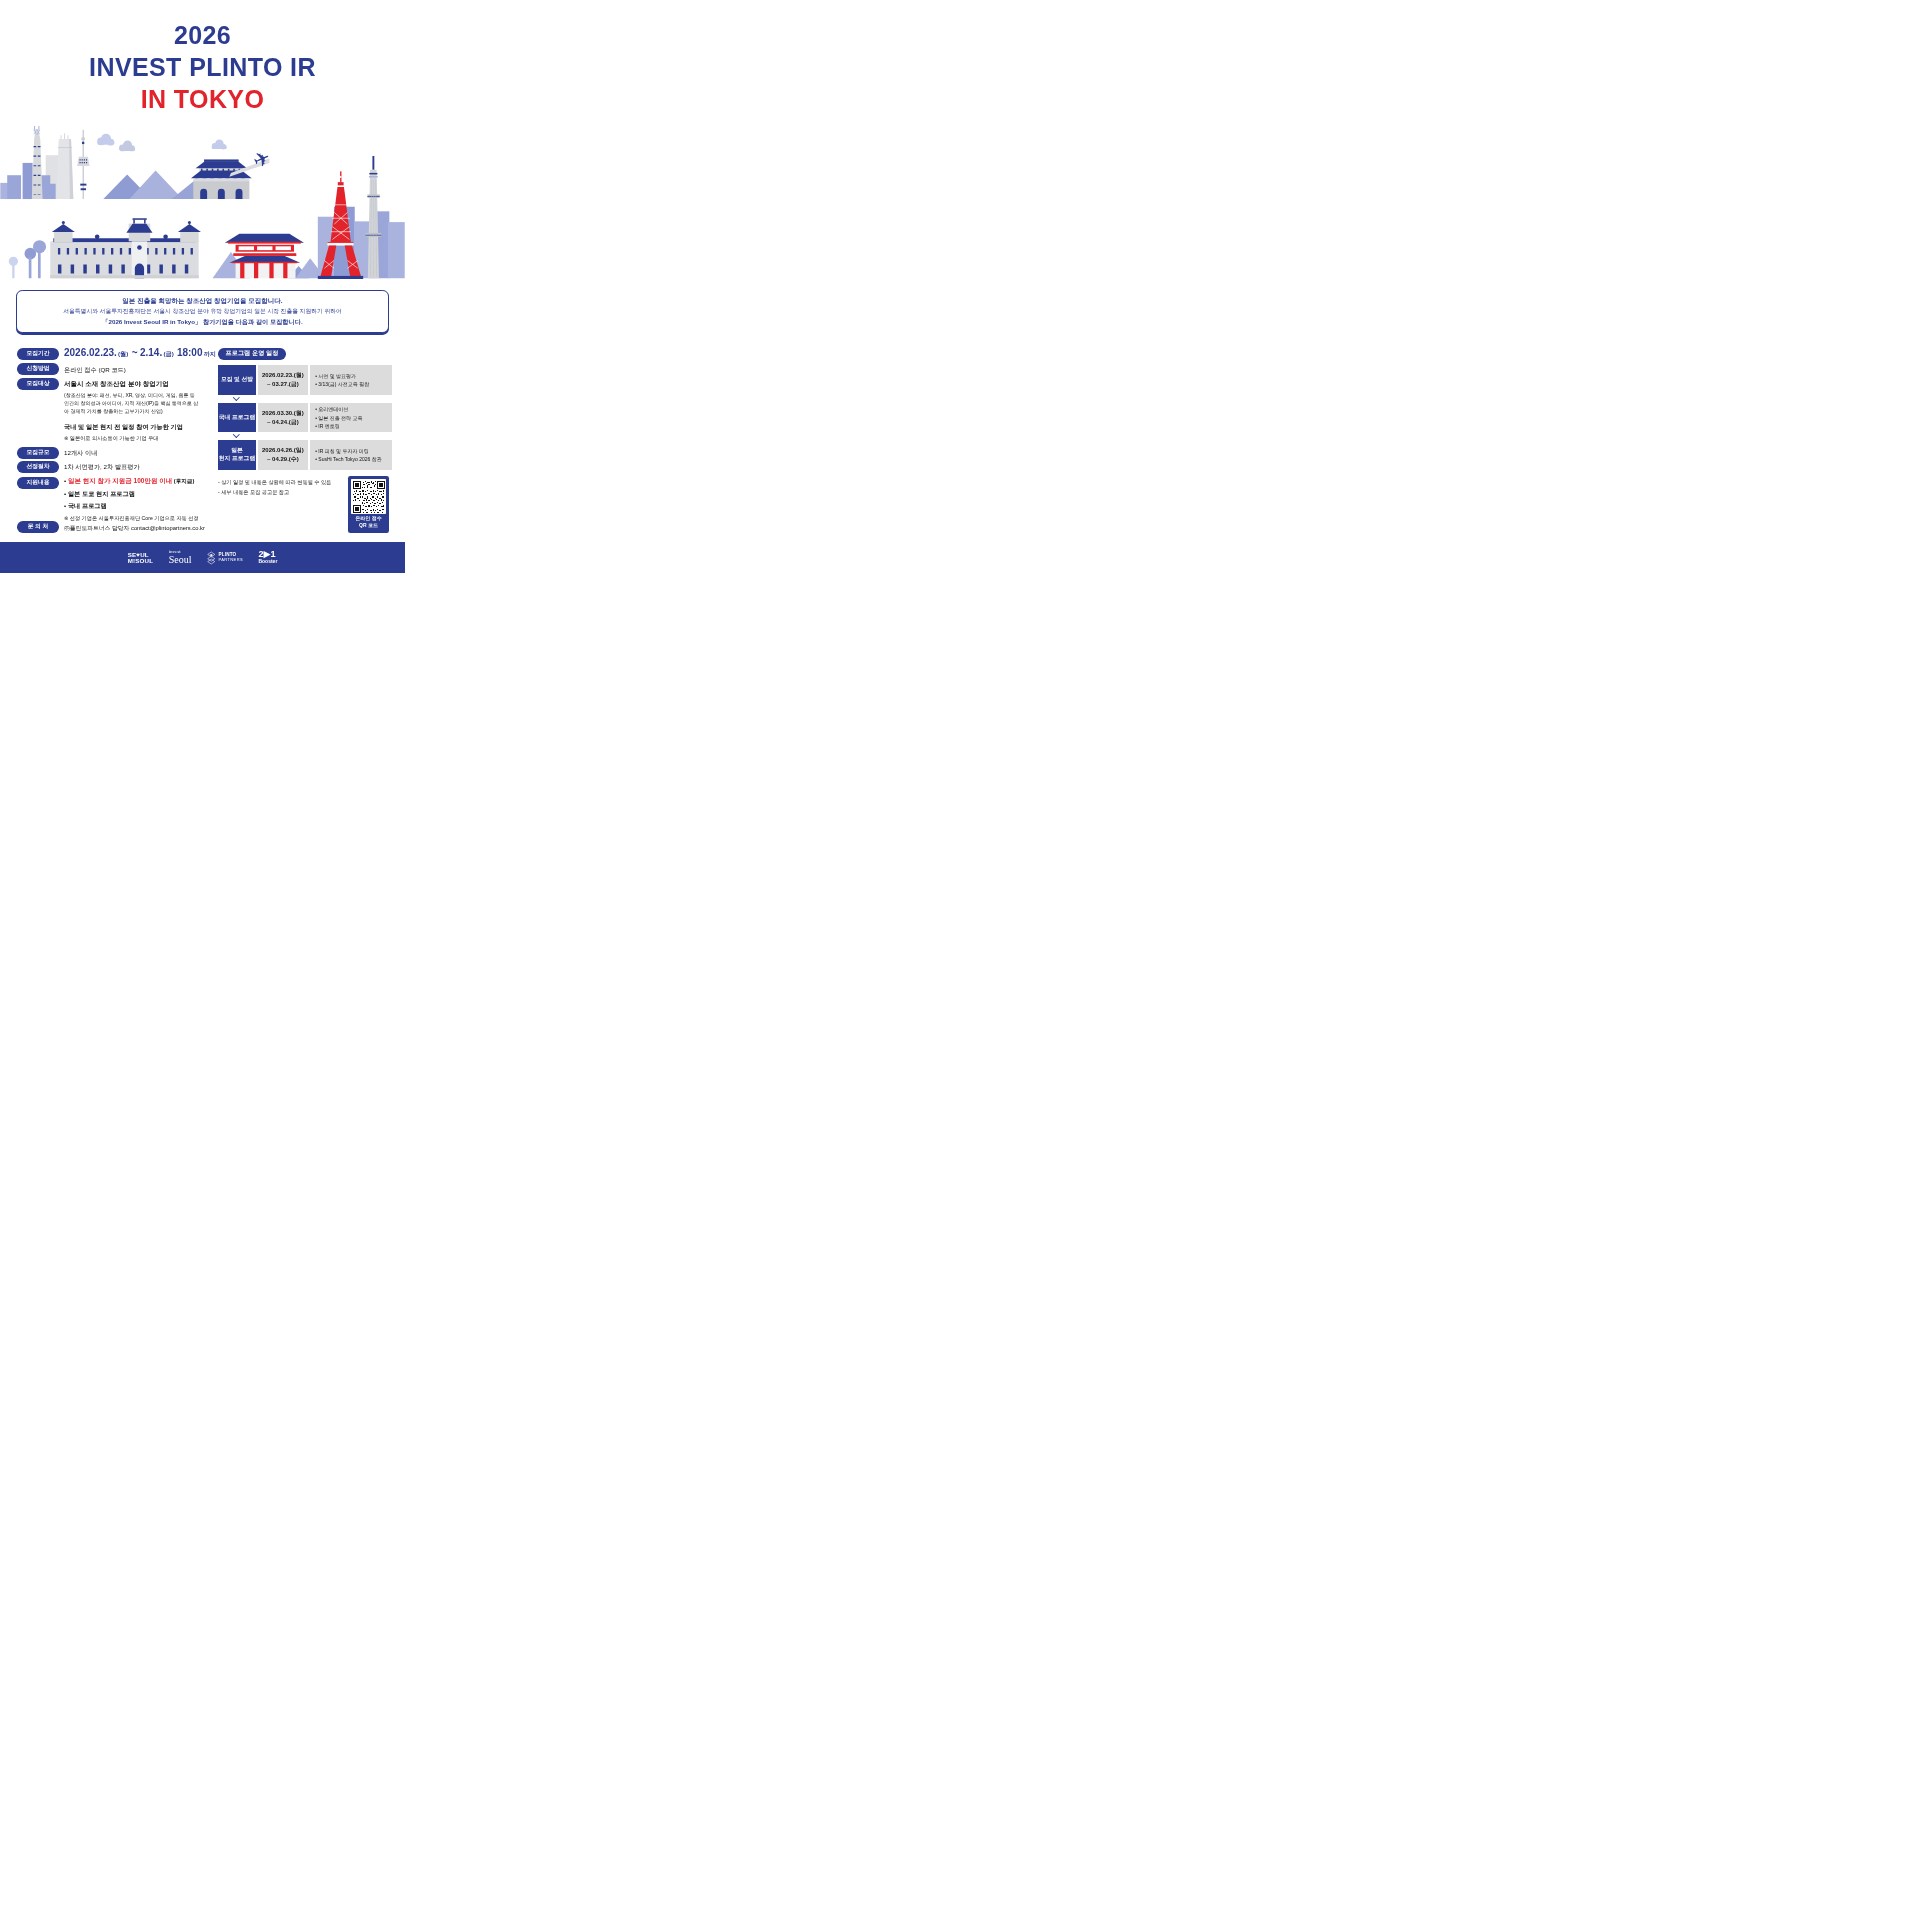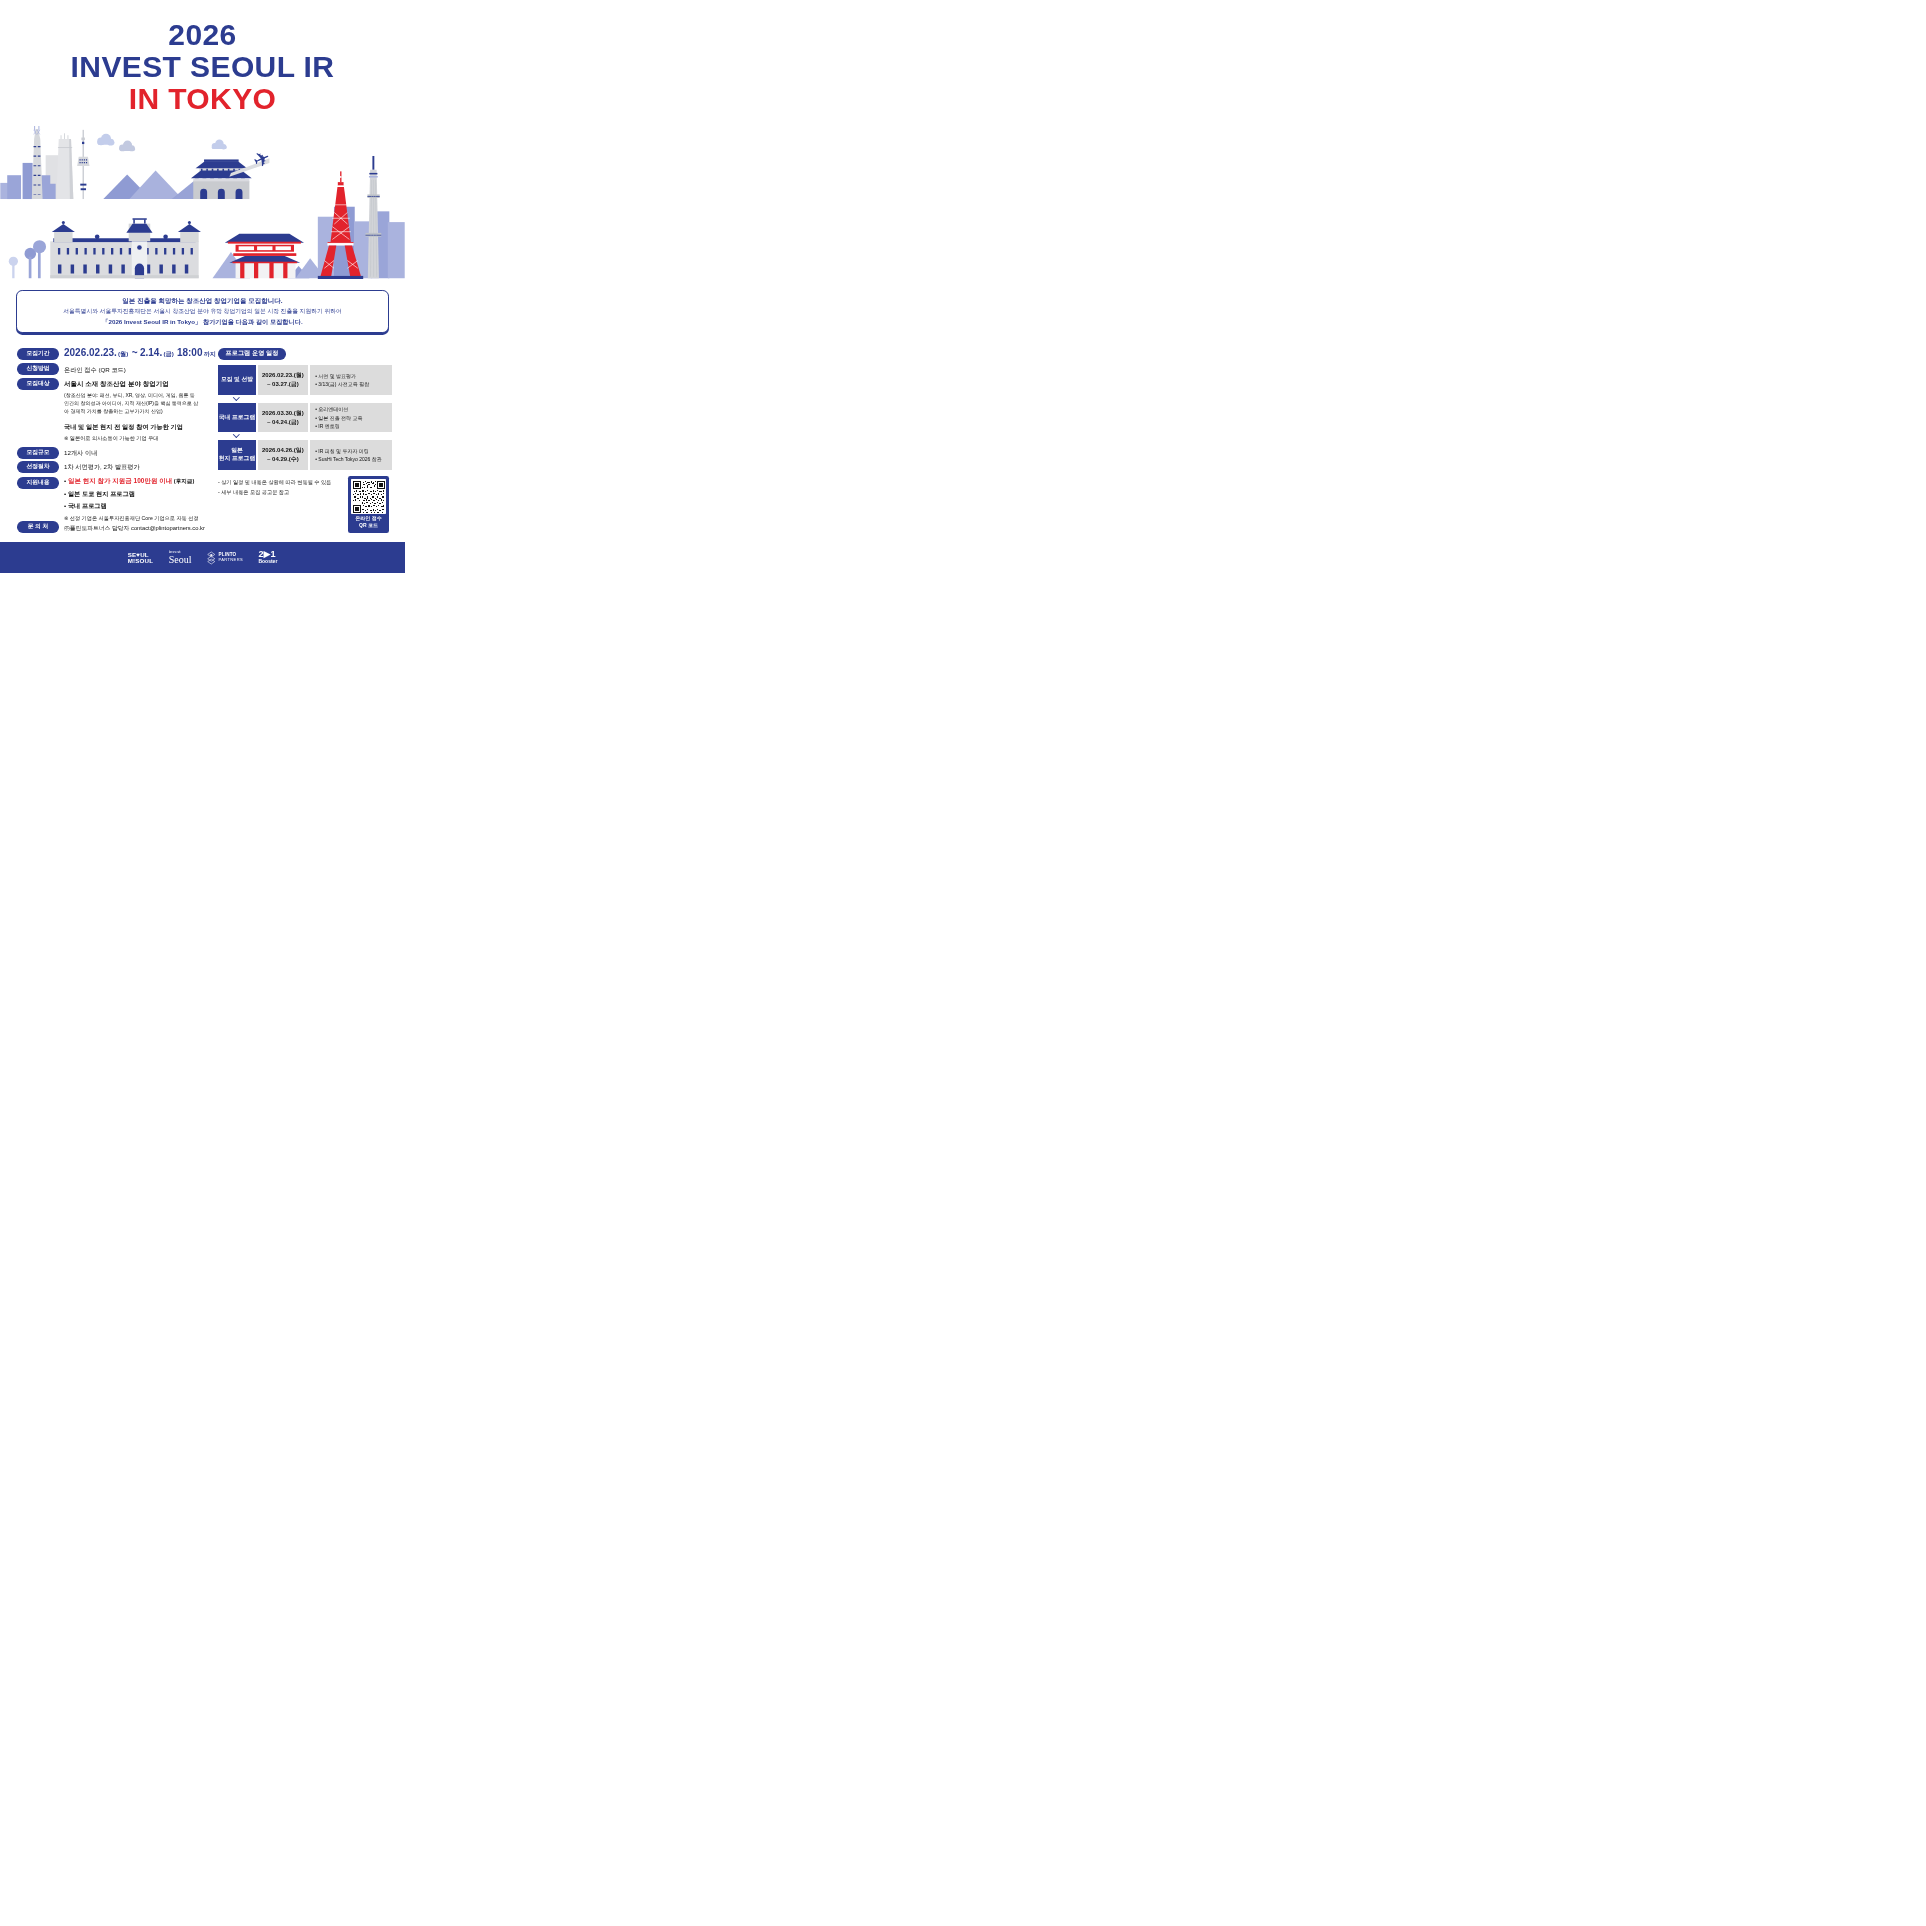--- a/index.html
+++ b/index.html
@@ -14,21 +14,21 @@
     --grayLight:#e3e4e7;
     --cell:#dcdcdc;
   }
   *{margin:0;padding:0;box-sizing:border-box;}
   body{background:#ffffff;font-family:"Liberation Sans","DejaVu Sans",sans-serif;}
   .poster{position:relative;width:405px;height:573px;background:#fff;overflow:hidden;}
   .abs{position:absolute;}
 
   
   .title{top:19px;left:0;width:405px;text-align:center;}
-  .t-line{font-size:30px;font-weight:800;line-height:32px;letter-spacing:0.4px;}
+  .t-line{font-size:25px;font-weight:800;line-height:32px;letter-spacing:0.4px;}
   .t-navy{color:var(--navy);}
   .t-red{color:var(--red);}
 
   
   .intro-box{top:290px;left:16px;width:373px;height:43px;border:1.2px solid var(--navy);
     border-radius:6.2px;box-shadow:0 1.9px 0 var(--navy);display:flex;flex-direction:column;
     align-items:center;justify-content:center;gap:1.5px;background:#fff;}
   .intro-l1{font-size:6.5px;font-weight:700;color:var(--navy);}
   .intro-l2{font-size:5.8px;font-weight:500;color:var(--navy);}
   .intro-l3{font-size:6.2px;font-weight:600;color:var(--navy);}
@@ -90,21 +90,21 @@
   .booster-1{font-weight:800;font-size:9.2px;line-height:8.5px;}
   .booster-2{font-weight:700;font-size:5px;line-height:5.8px;}
 </style>
 </head>
 <body>
 
 <div class="poster">
 
   <div class="abs title">
     <div class="t-line t-navy">2026</div>
-    <div class="t-line t-navy">INVEST SEOUL IR</div>
+    <div class="t-line t-navy">INVEST PLINTO IR</div>
     <div class="t-line t-red">IN TOKYO</div>
   </div>
 
   <svg class="abs" style="top:126px;left:0;" width="405" height="153" viewBox="0 0 1052 398">
 
     <rect x="0" y="148" width="26" height="42" fill="#aab3de"></rect>
     <rect x="18" y="128" width="36" height="62" fill="#9aa5d8"></rect>
     <rect x="58" y="96" width="26" height="94" fill="#8f9bd3"></rect>
     <rect x="118" y="76" width="34" height="114" fill="#e0e1e4"></rect>
     <polygon points="106,190 106,128 130,128 130,150 144,150 144,190" fill="#9aa5d8"></polygon>

